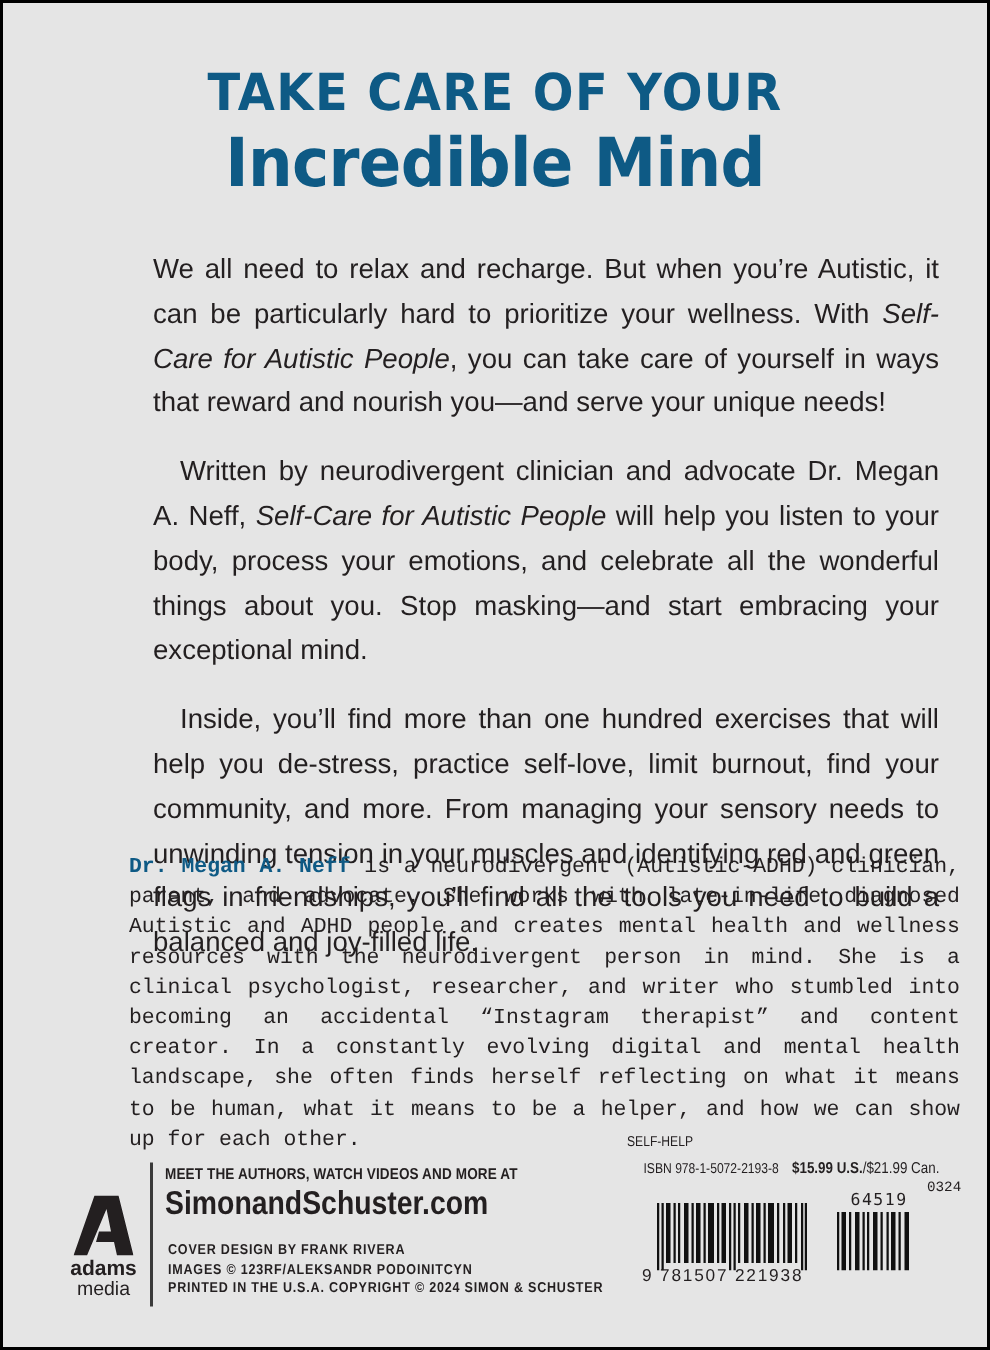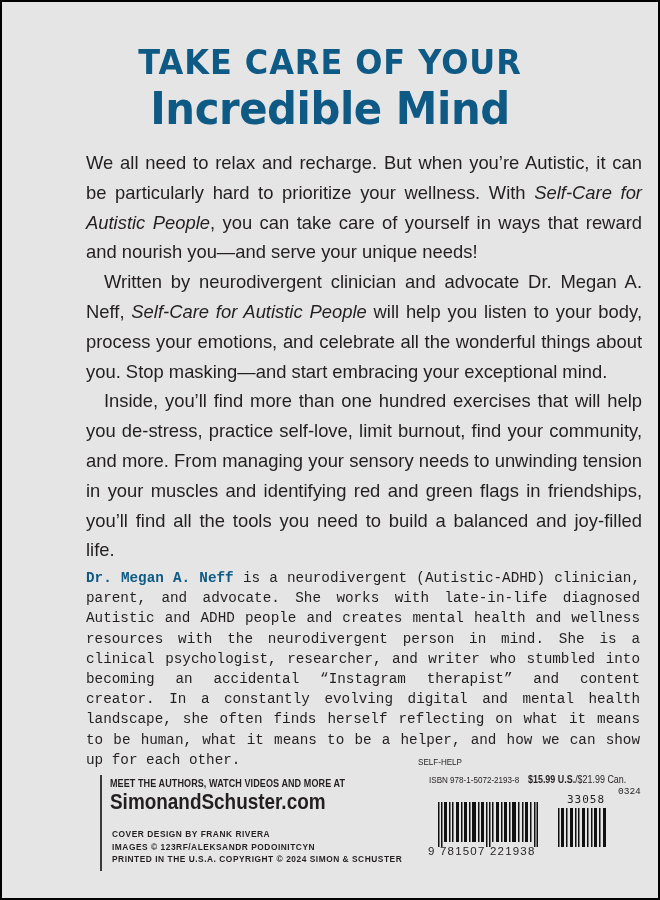--- a/index.html
+++ b/index.html
@@ -2,21 +2,21 @@
 <html style="--accent: #0e5a85;"><head>
 <meta charset="utf-8">
 <style>
   html, body { margin:0; padding:0; }
   body { width:660px; height:900px; background:#000; font-family:"DejaVu Sans", sans-serif; }
   .page { position:absolute; left:2px; top:2px; width:656px; height:896px; background:#e5e5e5; overflow:hidden; }
   .heading { position:absolute; left:0; width:656px; text-align:center; color:var(--accent); font-family:"DejaVu Sans", sans-serif; font-weight:bold; }
   .h1 { top:40px; font-size:34px; letter-spacing:1px; transform:scaleX(0.94); }
   .h2 { top:80px; font-size:45px; transform:scaleX(0.93); letter-spacing:-0.5px; }
   .blurb { position:absolute; left:84px; width:556px; top:146px; font-family:"Liberation Sans", sans-serif; font-size:18.4px; line-height:29.8px; color:#231f20; text-align:justify; }
-  .blurb p { margin:0; }
+  .blurb p { margin:16px; }
   .blurb p.indent { text-indent:18px; }
   .bio { position:absolute; left:84px; width:554px; top:566px; font-family:Liberation Mono, monospace; font-size:14.3px; line-height:20.2px; color:#231f20; text-align:justify; }
   .bio .name { color:var(--accent); font-weight:bold; }
   i { font-style:italic; }
   .footer-text { font-family:"Liberation Sans", sans-serif; font-weight:bold; color:#231f20; text-transform:uppercase; }
   .logo { position:absolute; left:43px; top:795px; width:48px; }
   .logo svg { display:block; margin-left:4px; }
   .logo-adams { font-family:"Liberation Sans", sans-serif; font-weight:bold; font-size:14px; color:#231f20; text-align:center; line-height:13px; margin-top:2px; }
   .logo-media { font-family:"Liberation Sans", sans-serif; font-size:13px; color:#231f20; text-align:center; line-height:13px; }
   .vrule { position:absolute; left:98px; top:773px; width:2px; height:96px; background:#3a3a3a; }
@@ -42,20 +42,27 @@
   <div class="heading h2">Incredible Mind</div>
 
   <div class="blurb">
     <p><span>We all need to relax and recharge. But when you’re Autistic, it can be particularly hard to prioritize your wellness. With </span><i>Self-Care for Autistic People</i><span>, you can take care of yourself in ways that reward and nourish you—and serve your unique needs!</span></p>
     <p class="indent"><span>Written by neurodivergent clinician and advocate Dr. Megan A. Neff, </span><i>Self-Care for Autistic People</i><span> will help you listen to your body, process your emotions, and celebrate all the wonderful things about you. Stop masking—and start embracing your exceptional mind.</span></p>
     <p class="indent">Inside, you’ll find more than one hundred exercises that will help you de-stress, practice self-love, limit burnout, find your community, and more. From managing your sensory needs to unwinding tension in your muscles and identifying red and green flags in friendships, you’ll find all the tools you need to build a balanced and joy-filled life.</p>
   </div>
 
   <div class="bio"><span class="name">Dr. Megan A. Neff</span><span> is a neurodivergent (Autistic-ADHD) clinician, parent, and advocate. She works with late-in-life diagnosed Autistic and ADHD people and creates mental health and wellness resources with the neurodivergent person in mind. She is a clinical psychologist, researcher, and writer who stumbled into becoming an accidental “Instagram therapist” and content creator. In a constantly evolving digital and mental health landscape, she often finds herself reflecting on what it means to be human, what it means to be a helper, and how we can show up for each other.</span></div>
 
+  <div class="logo">
+    <svg width="40" height="40" viewBox="0 0 40 40">
+      <polygon points="14,0 30,0 40,40 29,40 27,31 15,31 17,24 25,24 22,9 9,40 0,40" fill="#231f20"></polygon>
+    </svg>
+    <div class="logo-adams">adams</div>
+    <div class="logo-media">media</div>
+  </div>
 
   <div class="vrule"></div>
 
   <div class="footer-text meet">MEET THE AUTHORS, WATCH VIDEOS AND MORE AT</div>
   <div class="site">SimonandSchuster.com</div>
   <div class="footer-text credits">
     <div>COVER DESIGN BY FRANK RIVERA</div>
     <div>IMAGES © 123RF/ALEKSANDR PODOINITCYN</div>
     <div>PRINTED IN THE U.S.A. COPYRIGHT © 2024 SIMON &amp; SCHUSTER</div>
   </div>
@@ -90,21 +97,21 @@
       <rect x="80" y="0" width="1.5" height="40"></rect>
         <rect x="84" y="0" width="1.5" height="40"></rect>
       <rect x="87" y="0" width="3" height="40"></rect>
         <rect x="92" y="0" width="1.5" height="40"></rect>
       <rect x="96" y="0" width="1.5" height="45"></rect>
         <rect x="98.5" y="0" width="1.5" height="45"></rect>
     </g>
   </svg>
   <div class="bc-digits">9 781507 221938</div>
 
-  <div class="bc2-digits">33058</div>
+  <div class="bc2-digits">64519</div>
   <svg class="barcode2" viewBox="0 0 50 39" preserveAspectRatio="none">
     <g fill="#111">
       <rect x="0" y="0" width="1.5" height="39"></rect>
         <rect x="3" y="0" width="3" height="39"></rect>
       <rect x="8" y="0" width="1.5" height="39"></rect>
         <rect x="12" y="0" width="3" height="39"></rect>
       <rect x="17" y="0" width="1.5" height="39"></rect>
         <rect x="20" y="0" width="1.5" height="39"></rect>
       <rect x="24" y="0" width="3" height="39"></rect>
         <rect x="29" y="0" width="1.5" height="39"></rect>

